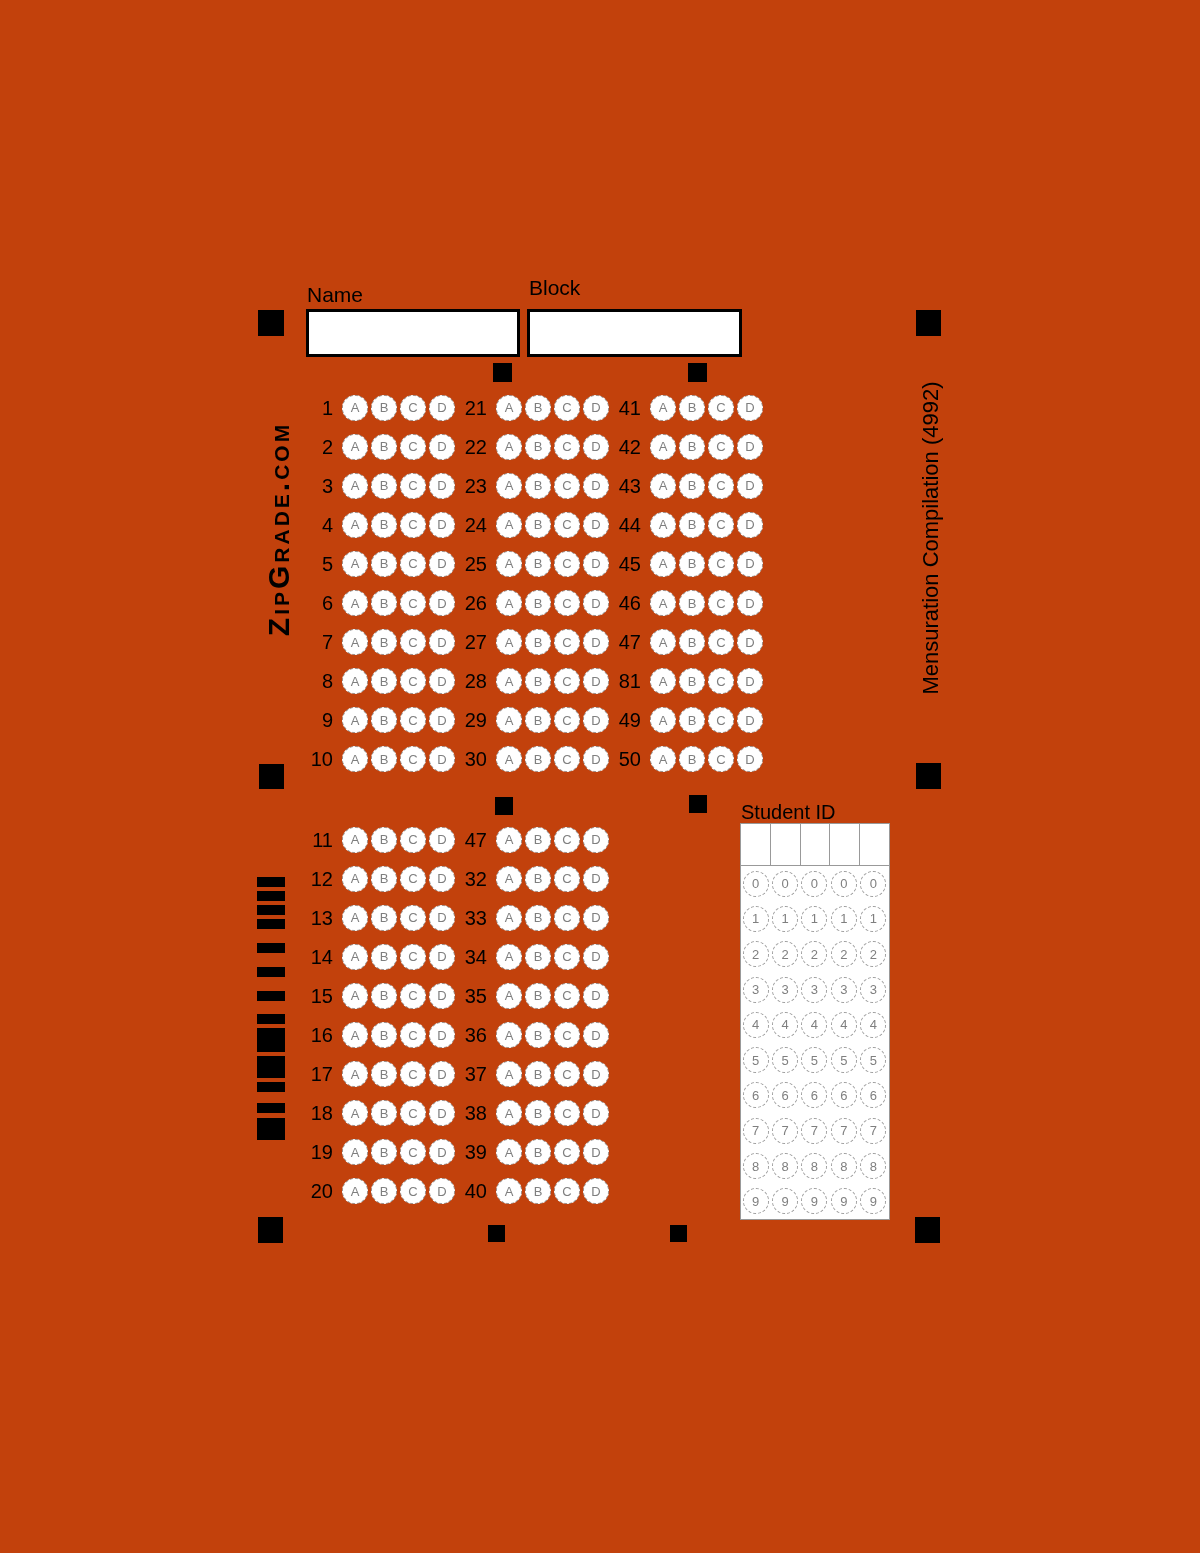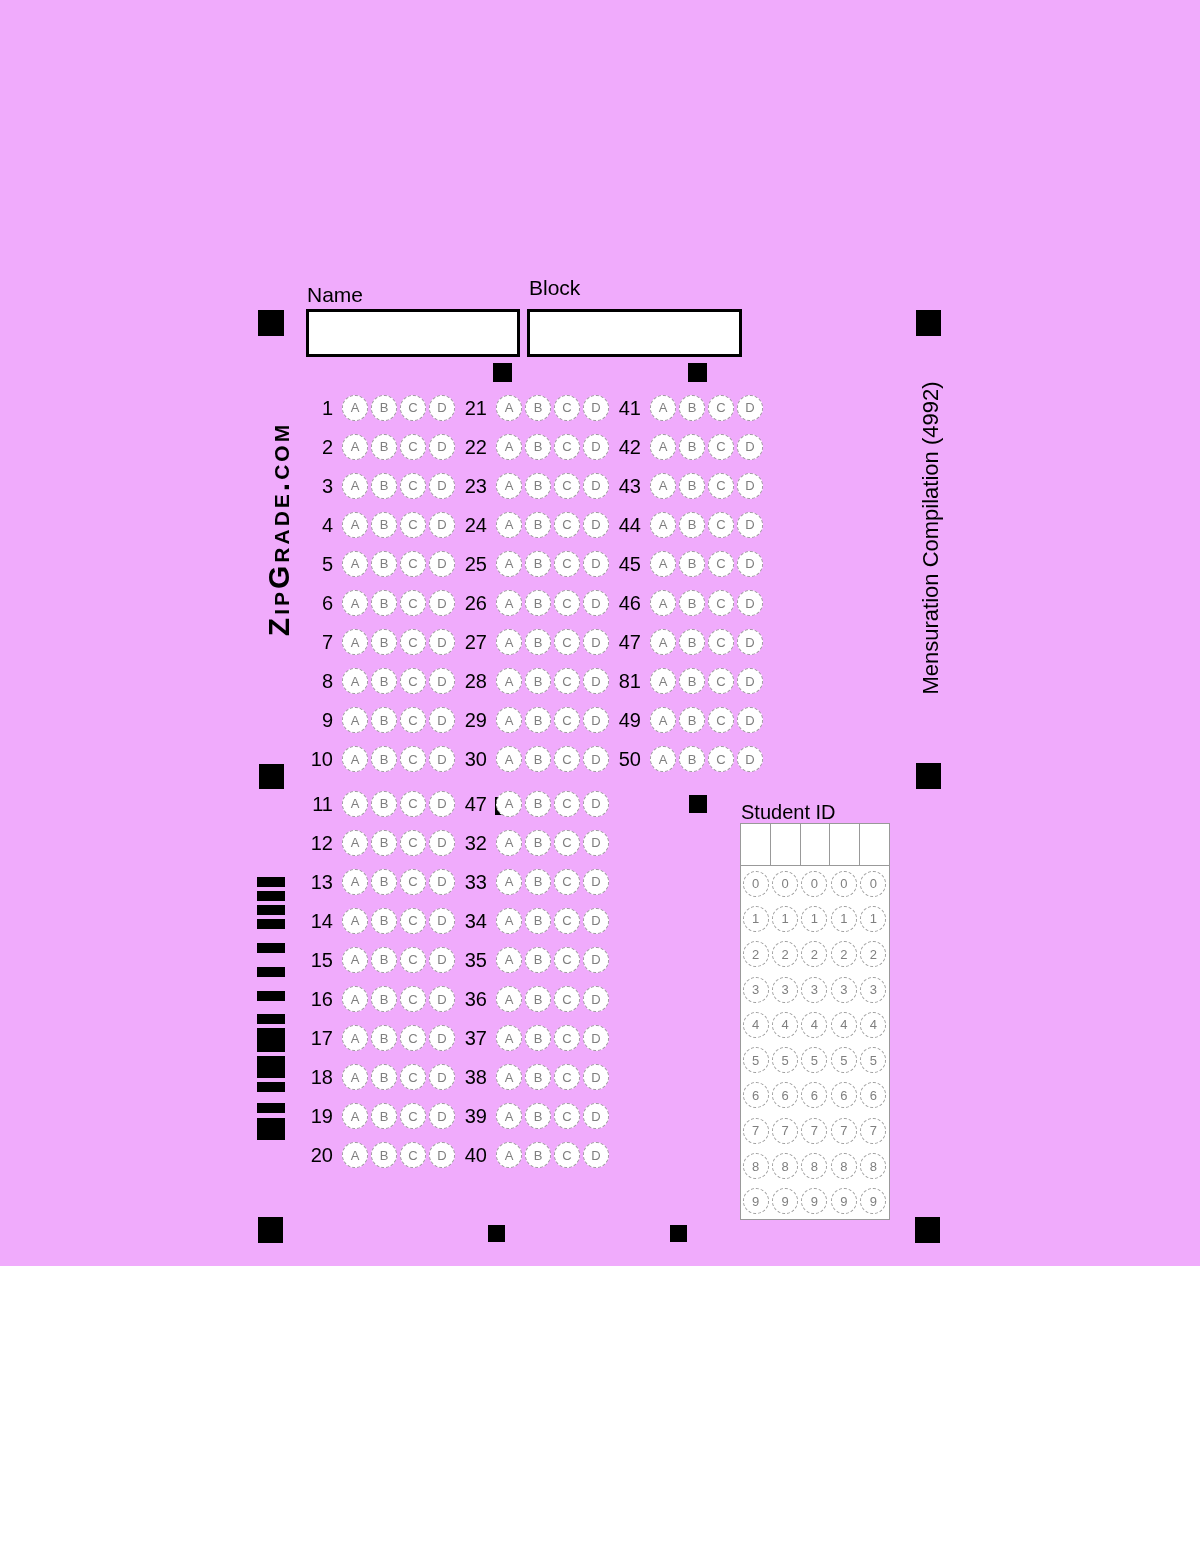--- a/index.html
+++ b/index.html
@@ -1,17 +1,17 @@
 <!DOCTYPE html>
 <html style="--mark: #000000; --bubble-outline: #9b9b9b; --bubble-text: #7f7f7f; --grid-line: #999999;"><head>
 <meta charset="utf-8">
 <style>
   html,body { margin:0; padding:0; background:#fff; }
   .page {
-    position:relative; width:1200px; height:1266px; background:#f0abfc;
+    position:relative; width:1200px; height:1553px; background:#c2410c;
     font-family:"Liberation Sans", sans-serif; color:#000; overflow:hidden;
   }
   
   .mark { position:absolute; background:var(--mark,#000); }
   .mark.tl { left:258px; top:310px; width:26px; height:26px; }
   .mark.tr { left:916px; top:310px; width:25px; height:26px; }
   .mark.ml { left:259px; top:764px; width:25px; height:25px; }
   .mark.mr { left:916px; top:763px; width:25px; height:26px; }
   .mark.bl { left:258px; top:1217px; width:25px; height:26px; }
   .mark.br { left:915px; top:1217px; width:25px; height:26px; }
@@ -39,21 +39,21 @@
   }
   .quiz-title {
     position:absolute; left:931px; top:538px; white-space:nowrap;
     transform:translate(-50%,-50%) rotate(-90deg);
     font-size:22px; color:#000;
   }
 
   
   .answer-section { position:absolute; left:301px; }
   .sec-0 { top:388px; }
-  .sec-1 { top:784px; }
+  .sec-1 { top:820px; }
   .answer-row { display:flex; align-items:center; height:39.1px; }
   .answer-group { display:flex; align-items:center; width:154px; flex:0 0 154px; }
   .q-num {
     width:32px; flex:0 0 32px; margin-right:9px; text-align:right;
     font-size:20px; line-height:1; color:#000;
   }
   .bubble {
     box-sizing:border-box; width:26px; height:26px; flex:0 0 26px;
     margin-right:3px; border:1.5px dashed var(--bubble-outline,#9b9b9b);
     border-radius:50%; display:flex; align-items:center; justify-content:center;

